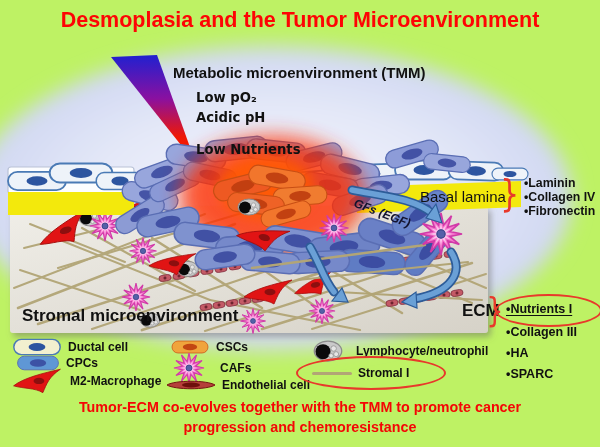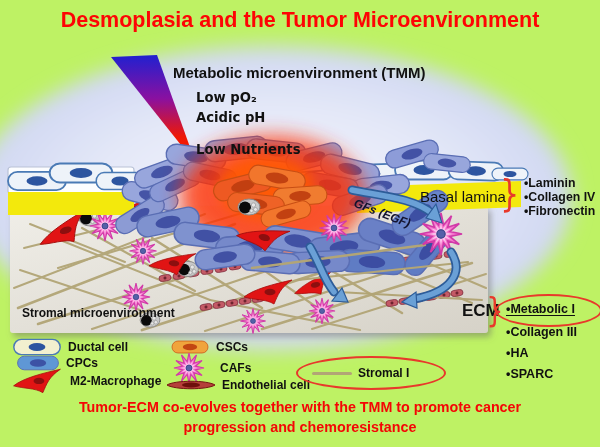--- a/index.html
+++ b/index.html
@@ -9,21 +9,21 @@
   .lbl{position:absolute;white-space:nowrap;z-index:2;color:#111;}
   .title{left:0;right:0;top:8px;text-align:center;font-size:21.5px;font-weight:bold;color:#fe0404;}
   .tmm-heading{left:173px;top:64px;font-size:15px;font-weight:bold;}
   .tmm-item{left:196px;font-size:13.2px;font-weight:bold;font-family:"DejaVu Sans",sans-serif;}
   .bl-label{left:420px;top:188px;font-size:15px;font-weight:normal;}
   .brace{color:#e8392b;font-family:"DejaVu Sans",sans-serif;line-height:1;z-index:2;position:absolute;}
   .bl-brace{left:498px;top:176px;font-size:37px;transform:scaleX(.8);}
   .bl-item{left:516px;font-size:12.3px;font-weight:bold;margin-left:8px;}
   .gfs{left:357px;top:196px;font-size:12px;font-weight:bold;font-style:italic;color:#13132f;
        transform:rotate(21deg);transform-origin:left top;}
-  .stromal{left:22px;top:306px;font-size:12px;font-weight:bold;}
+  .stromal{left:22px;top:306px;font-size:17px;font-weight:bold;}
   .ecm-label{left:446px;top:301px;font-size:17px;font-weight:bold;margin-left:16px;}
   .ecm-brace{left:484px;top:293px;font-size:34px;transform:scaleX(.8);}
   .ecm-item{left:506px;font-size:12.5px;font-weight:bold;}
   .underlined{text-decoration:underline;text-underline-offset:2px;}
   .red-oval{position:absolute;border:2.5px solid #e8392b;border-radius:50%;z-index:3;}
   .oval-ecm{left:495px;top:294px;width:103px;height:29px;}
   .oval-legend{left:296px;top:356px;width:146px;height:30px;}
   .legend-row{position:absolute;display:flex;align-items:center;gap:6px;z-index:2;}
   .legend-row span{font-size:12px;font-weight:bold;color:#111;}
   .collagen-line{width:40px;height:3px;background:#b2a576;border-radius:2px;}
@@ -307,21 +307,21 @@
   <div class="brace bl-brace">}</div>
   <div class="lbl bl-item" style="top:176px">•Laminin</div>
   <div class="lbl bl-item" style="top:190px">•Collagen IV</div>
   <div class="lbl bl-item" style="top:204px">•Fibronectin</div>
 
   <div class="lbl stromal">Stromal microenvironment</div>
 
   <div class="lbl ecm-label">ECM</div>
   <div class="brace ecm-brace">}</div>
   <div class="red-oval oval-ecm"></div>
-  <div class="lbl ecm-item underlined" style="top:302px">•Metabolic I</div>
+  <div class="lbl ecm-item underlined" style="top:302px">•Nutrients I</div>
   <div class="lbl ecm-item" style="top:325px">•Collagen III</div>
   <div class="lbl ecm-item" style="top:346px">•HA</div>
   <div class="lbl ecm-item" style="top:367px">•SPARC</div>
 
   <div class="legend-row" style="left:12px;top:338px">
     <svg width="50" height="18" viewBox="-25 -9 50 18">
         <use href="#capE" color="#f2f0cf" transform="scale(0.8)"></use>
       </svg>
     <span>Ductal cell</span>
   </div>
@@ -350,20 +350,26 @@
       </svg>
     <span>CAFs</span>
   </div>
   <div class="legend-row" style="left:166px;top:378px">
     <svg width="50" height="12" viewBox="-25 -6 50 12">
         <use href="#endo"></use>
       </svg>
     <span>Endothelial cell</span>
   </div>
 
+  <div class="legend-row" style="left:306px;top:340px">
+    <svg width="44" height="22" viewBox="-22 -11 44 22">
+        <use href="#lymph" transform="scale(1.25)"></use>
+      </svg>
+    <span>Lymphocyte/neutrophil</span>
+  </div>
   <div class="legend-row" style="left:312px;top:366px">
     <div class="collagen-line"></div>
     <span>Stromal I</span>
   </div>
   <div class="red-oval oval-legend"></div>
 
   <div class="lbl caption" style="top:399px">Tumor-ECM co-evolves together with the TMM  to promote cancer</div>
   <div class="lbl caption" style="top:419px">progression and chemoresistance</div>
 
 </div>

